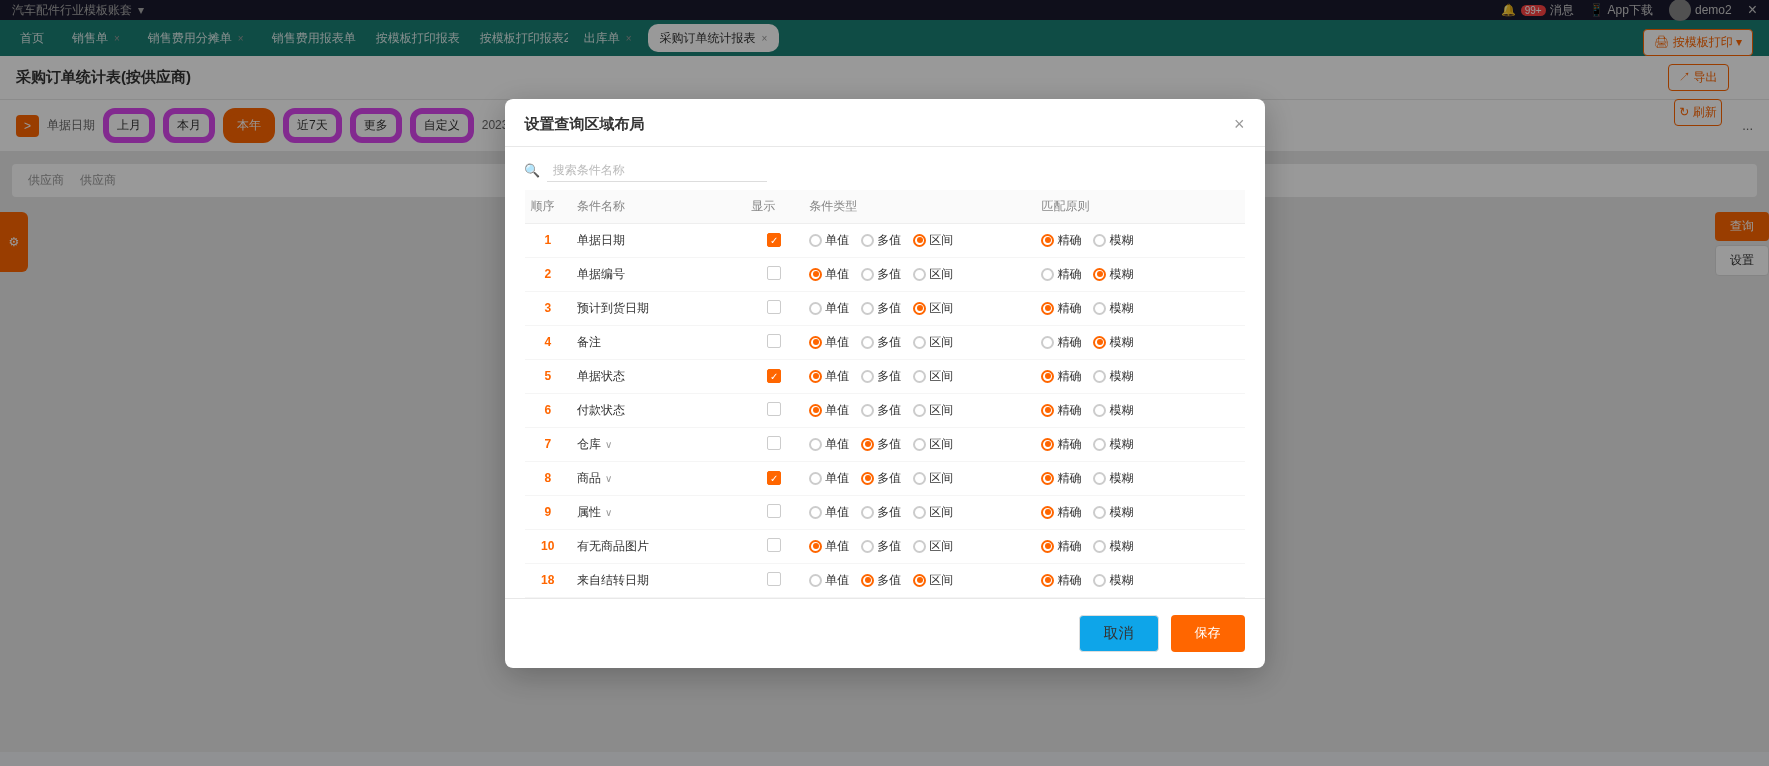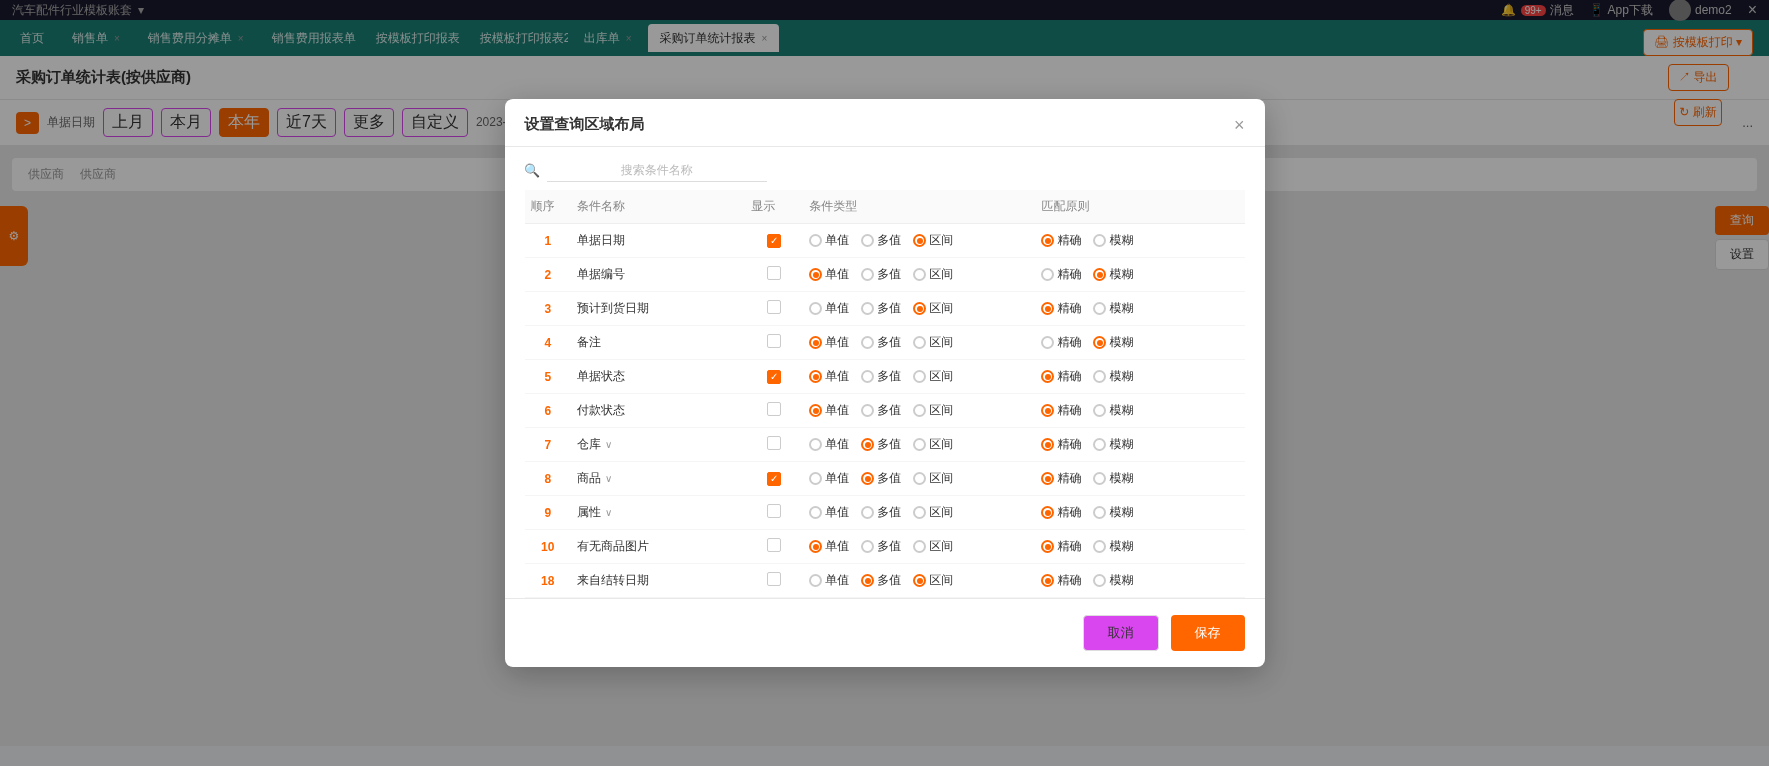--- a/index.html
+++ b/index.html
@@ -34,21 +34,21 @@
       padding: 0 12px;
       border-radius: 4px 4px 0 0;
       display: flex;
       align-items: center;
       gap: 6px;
       font-size: 12px;
       color: rgba(255,255,255,0.85);
       cursor: pointer;
       white-space: nowrap;
     }
-    .tab-item.active { background: #fff; color: #333; }
+    .tab-item.active { background: #fff; color: #333; border-radius: 10px; }
     .tab-close { font-size: 10px; color: #999; }
 
     
     .page-header {
       height: 44px;
       background: #fff;
       border-bottom: 1px solid #e8e8e8;
       display: flex;
       align-items: center;
       justify-content: space-between;
@@ -64,21 +64,21 @@
     .filter-bar {
       background: #fff;
       padding: 8px 16px;
       border-bottom: 1px solid #e8e8e8;
       display: flex;
       align-items: center;
       gap: 8px;
     }
     .filter-toggle { background: #f60; color: #fff; border: none; border-radius: 4px; padding: 4px 8px; cursor: pointer; font-size: 12px; }
     .filter-label { font-size: 12px; color: #666; }
-    .date-btn { padding: 3px 8px; border-radius: 4px; border: 1px solid #d946ef; font-size: 16px; cursor: pointer; background: #fff; color: #333; }
+    .date-btn { padding: 3px 8px; border-radius: 12px; border: 6px solid #d946ef; font-size: 12px; cursor: pointer; background: #fff; color: #333; }
     .date-btn.active { background: #f60; color: #fff; border-color: #f60; }
     .date-range { font-size: 12px; color: #666; }
 
     
     .main-content {
       background: #e8e8e8;
       padding: 12px;
       min-height: 600px;
       position: relative;
     }
@@ -151,21 +151,20 @@
       gap: 6px;
     }
     .search-input {
       border: none;
       border-bottom: 1px solid #ddd;
       outline: none;
       font-size: 12px;
       padding: 4px 6px;
       width: 220px;
       color: #333;
-      text-align: center;
     }
     .search-input::placeholder { color: #bbb; }
 
     
     .config-table {
       flex: 1;
       overflow-y: auto;
       padding: 0 20px;
     }
     .config-table table {
@@ -230,24 +229,24 @@
       padding: 16px 20px;
       display: flex;
       justify-content: flex-end;
       gap: 12px;
       border-top: 1px solid #e8e8e8;
     }
     .btn-cancel {
       padding: 8px 24px;
       border: 1px solid #ddd;
       border-radius: 4px;
-      background: #d946ef;
+      background: #0ea5e9;
       color: #333;
       cursor: pointer;
-      font-size: 13px;
+      font-size: 15px;
     }
     .btn-save {
       padding: 8px 24px;
       border: none;
       border-radius: 4px;
       background: #f60;
       color: #fff;
       cursor: pointer;
       font-size: 13px;
     }

